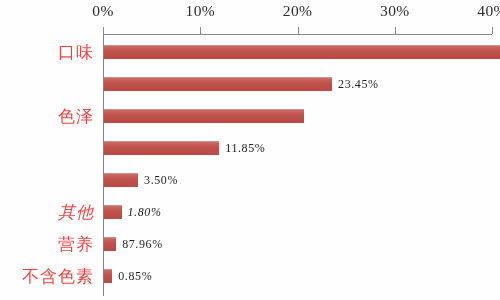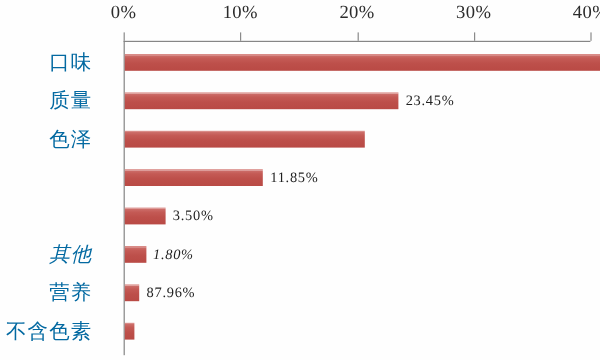--- a/index.html
+++ b/index.html
@@ -72,23 +72,23 @@
     left: 0;
     height: 32px;
     width: 100%;
   }
 
   .cat-label {
     position: absolute;
     right: 100%;
     top: 50%;
     transform: translateY(-50%);
-    margin-right: 26px;
+    margin-right: 9px;
     font-size: 17px;
-    color: #0369a1;
+    color: #ef4444;
     white-space: nowrap;
     font-family: "DejaVu Sans", "Liberation Sans", sans-serif;
     letter-spacing: 1px;
   }
 
   .bar {
     position: absolute;
     left: 1px;
     top: 50%;
     transform: translateY(-50%);
@@ -133,21 +133,20 @@
         <div class="tick-label" style="left: 291.75px; top: -32px;">30%</div>
         <div class="tick" style="left: 389px;"></div>
         <div class="tick-label" style="left: 389px; top: -32px;">40%</div>
       </div>
     <div id="rows">
         <div class="row" style="top: 2px;">
           <div class="cat-label">口味</div>
           <div class="bar" style="width: 843.644px;"></div>
         </div>
         <div class="row" style="top: 34px;">
-          <div class="cat-label">质量</div>
           <div class="bar" style="width: 228.051px;"></div>
           <div class="val-label" style="left: 228.051px;">23.45%</div>
         </div>
         <div class="row" style="top: 66px;">
           <div class="cat-label">色泽</div>
           <div class="bar" style="width: 199.849px;"></div>
         </div>
         <div class="row" style="top: 98px;">
           <div class="bar" style="width: 115.241px;"></div>
           <div class="val-label" style="left: 115.241px;">11.85%</div>
@@ -162,17 +161,18 @@
           <div class="val-label" style="left: 17.505px;">1.80%</div>
         </div>
         <div class="row" style="top: 194px;">
           <div class="cat-label">营养</div>
           <div class="bar" style="width: 12.1562px;"></div>
           <div class="val-label" style="left: 12.1562px;">87.96%</div>
         </div>
         <div class="row" style="top: 226px;">
           <div class="cat-label">不含色素</div>
           <div class="bar" style="width: 8.26625px;"></div>
+          <div class="val-label" style="left: 8.26625px;">0.85%</div>
         </div>
       </div>
 
   </div>
 </div>
 
 </body></html>

